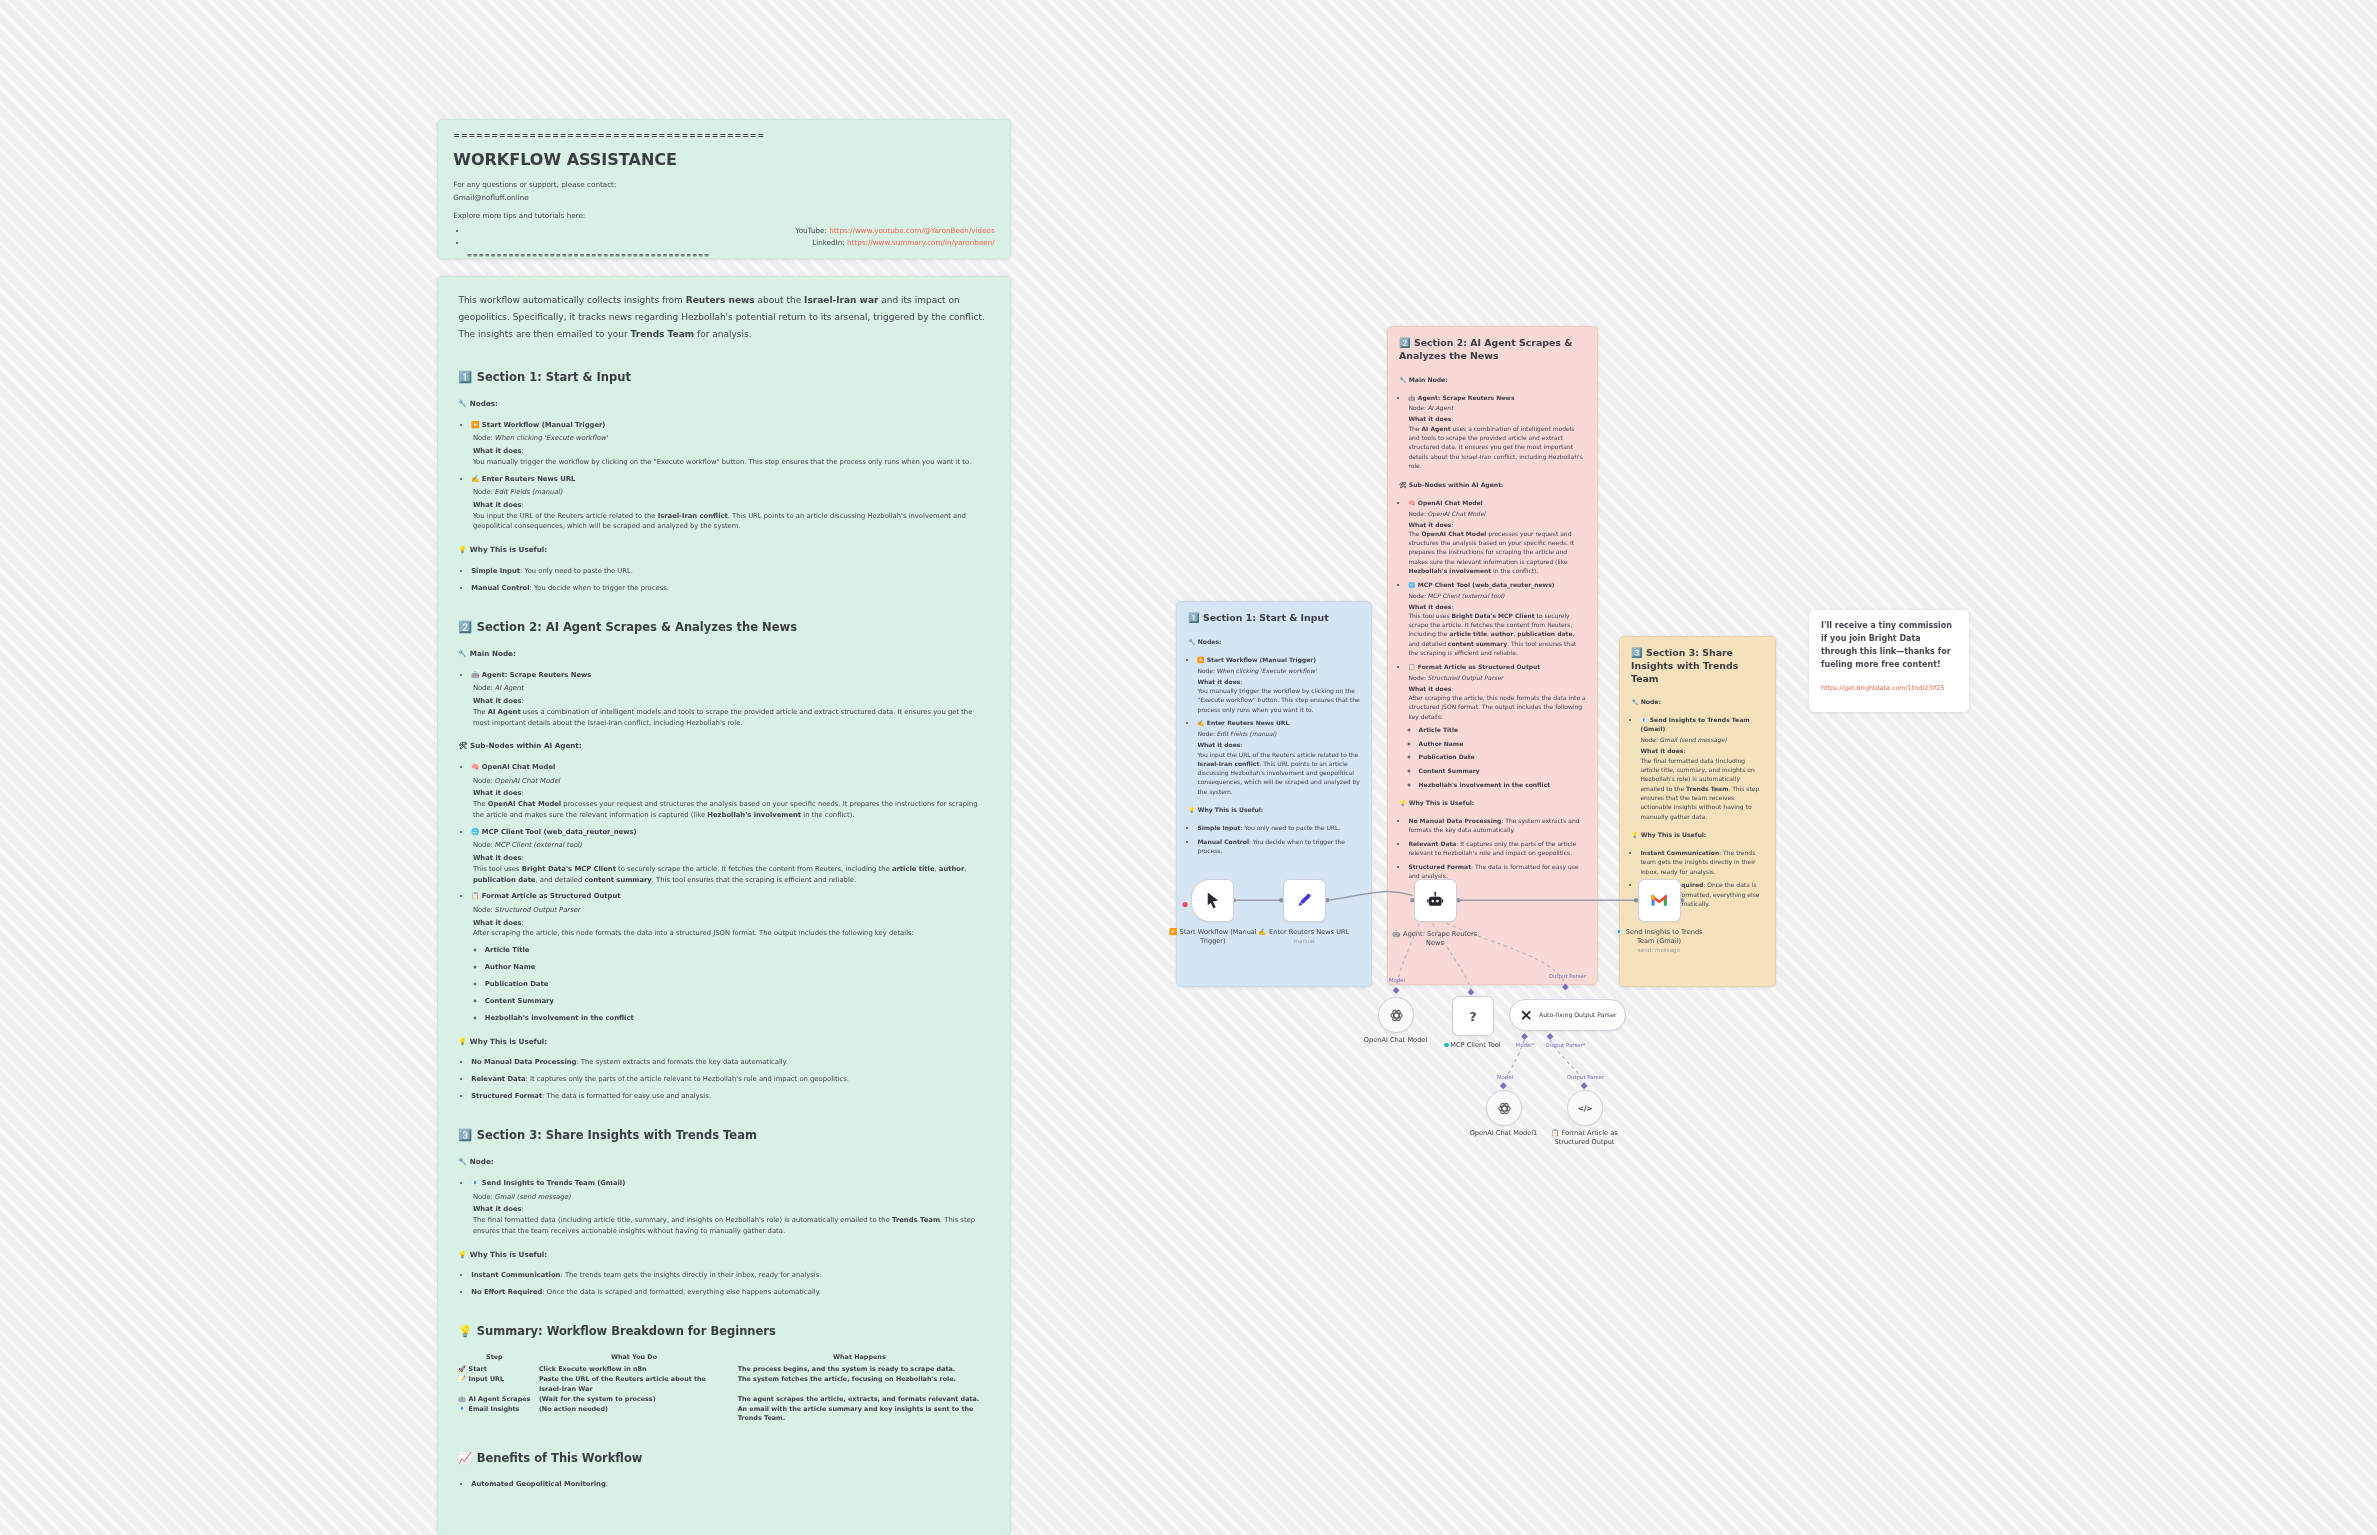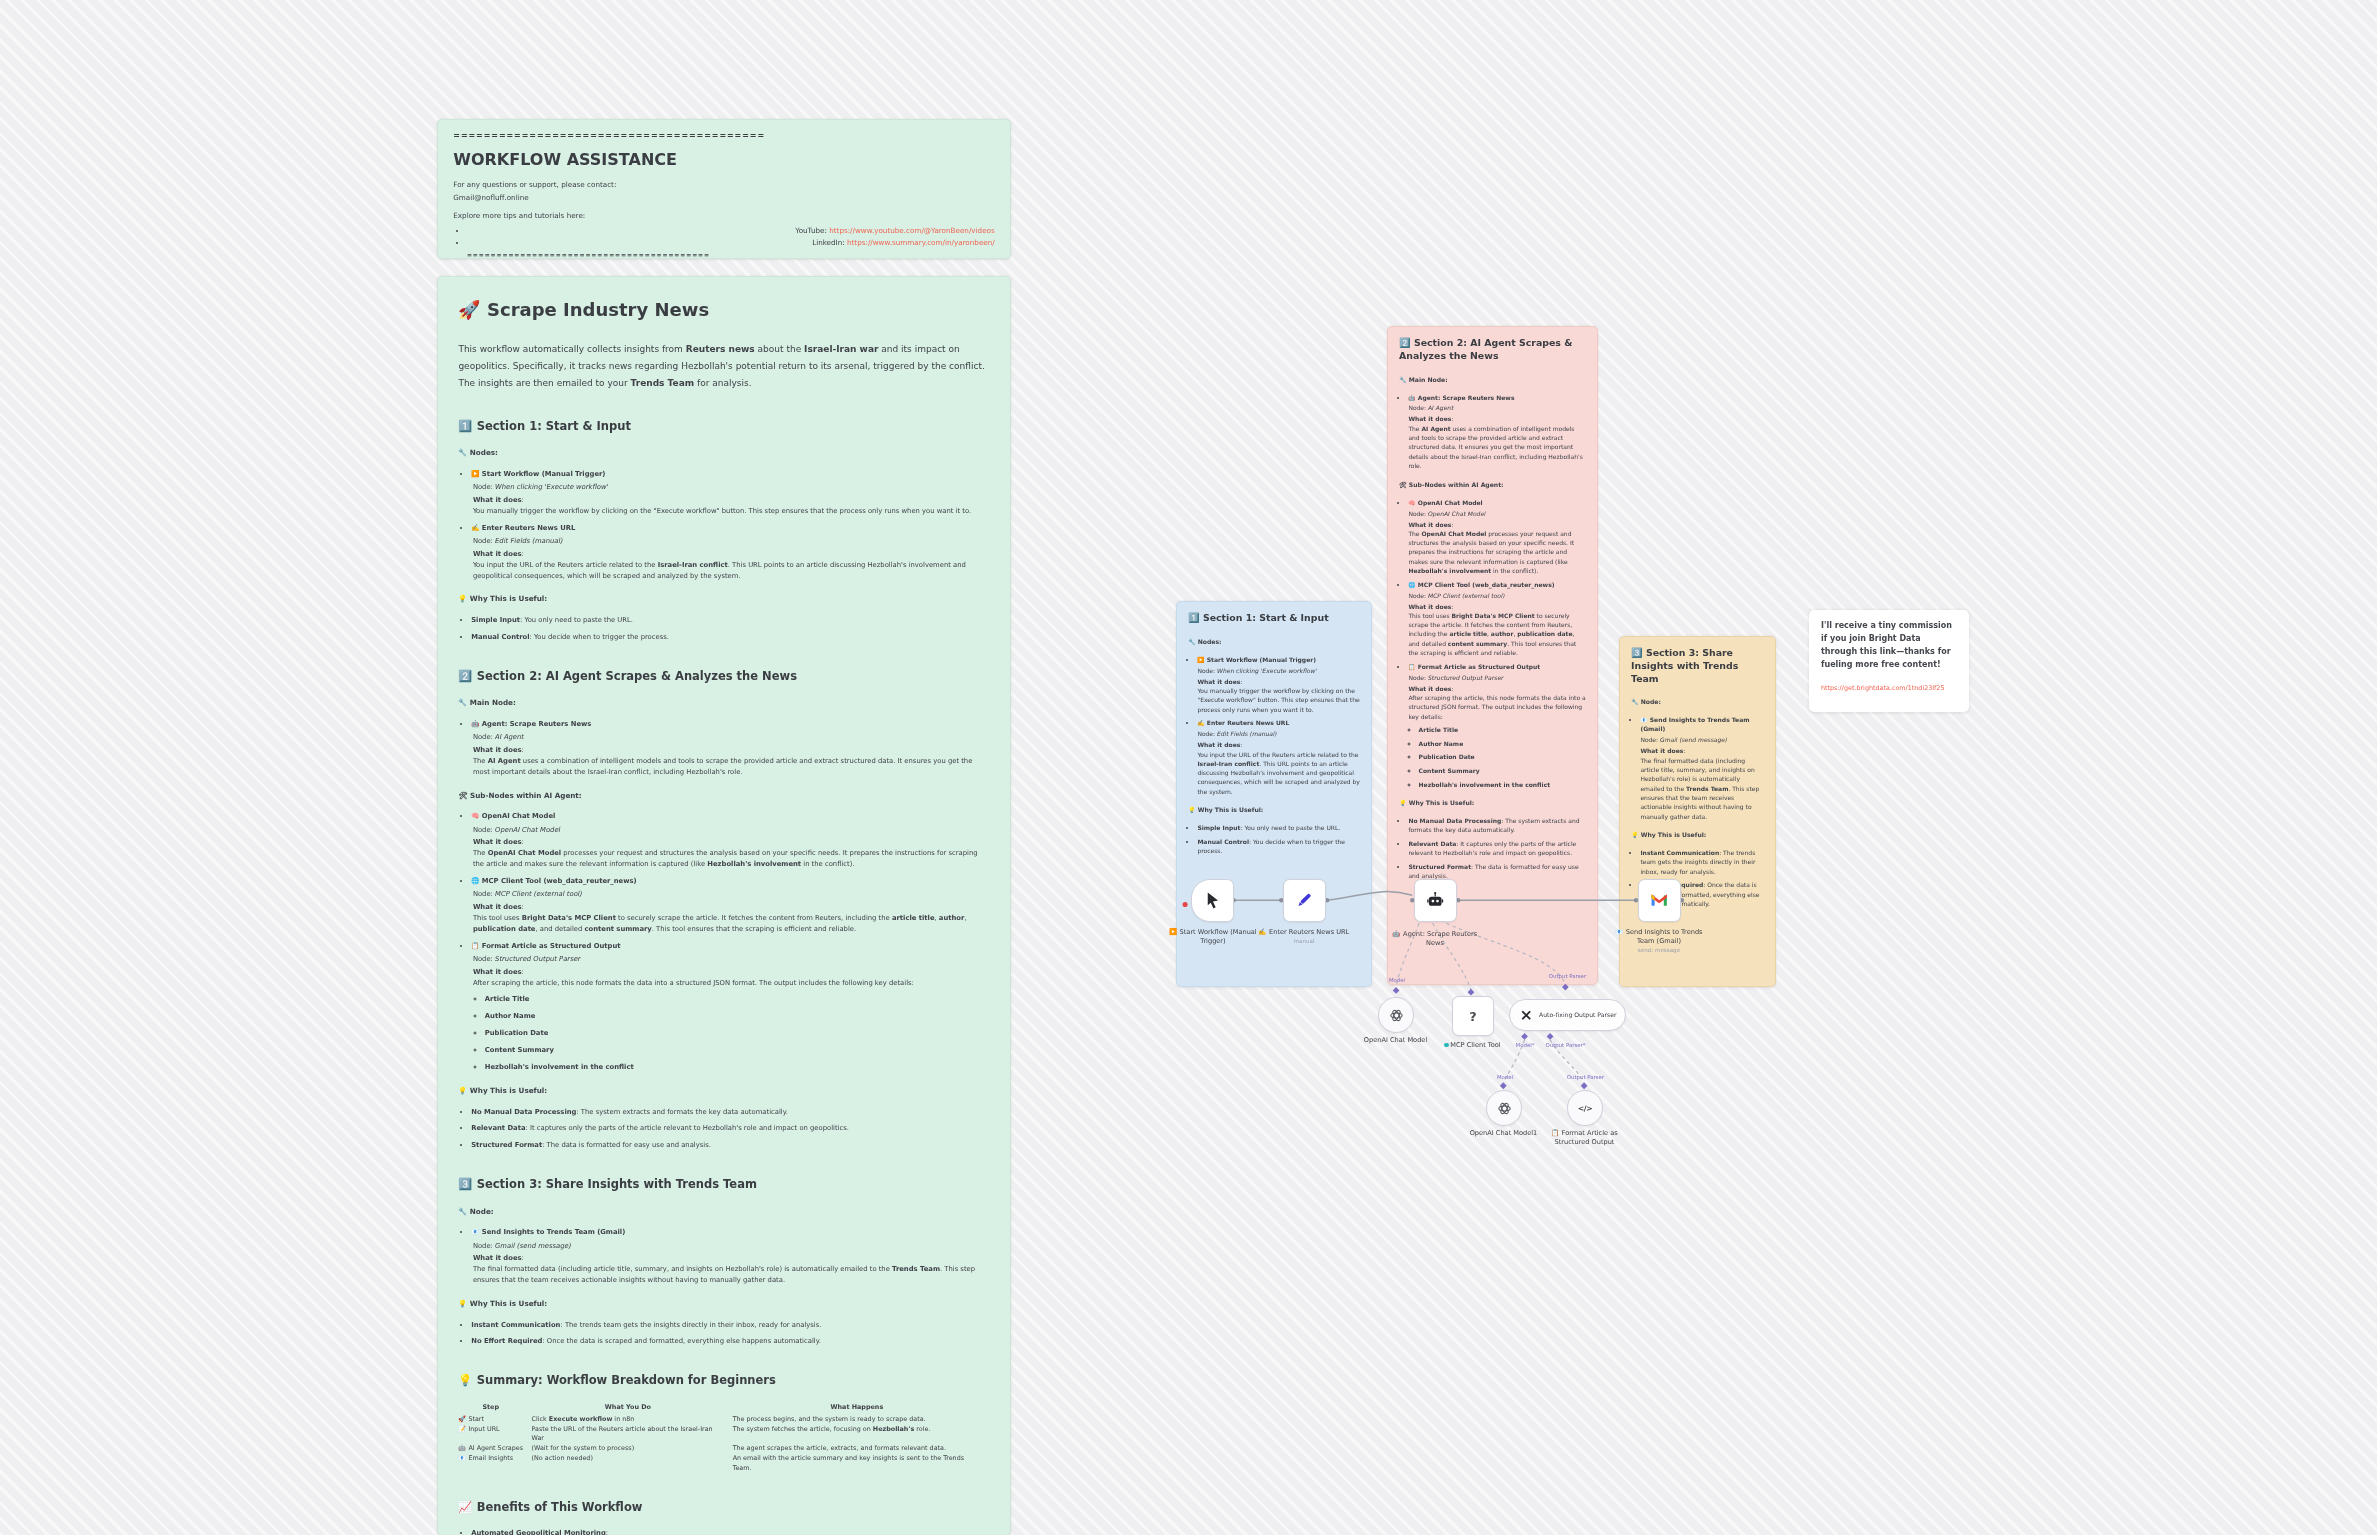--- a/index.html
+++ b/index.html
@@ -37,21 +37,21 @@
   .g2 .intro{font-size:9px;line-height:1.85;margin:0 0 25.5px;}
   .g2 h2{font-size:11.5px;margin:24px 0 12px;color:#3a3d42;}
   .g2 .lbl{font-weight:bold;font-size:7.2px;margin:12px 0 10.2px;}
   .g2 ul{margin:5.1px 0 10.2px 12.8px;padding:0;}
   .g2 li{margin:6px 0;}
   .g2 .subline{margin:2.6px 0 1.7px 1.7px;}
   .g2 .what{margin:0 0 5.1px 1.7px;}
   .g2 .detail{margin:3.4px 0 3.4px 13.6px;}
   .g2 table{border-collapse:collapse;font-size:6.4px;margin:10.2px 0 5.1px;line-height:1.45;}
   .g2 th{font-weight:bold;text-align:center;padding:0.9px 8.5px 2.6px 0;vertical-align:top;}
-  .g2 td{padding:0 8.5px 0.9px 0;vertical-align:top;}
+  .g2 td{padding:0 8.5px 0.9px 0;vertical-align:top;font-weight:bold;}
   .g2 td:first-child{white-space:nowrap;}
 
   
   .mini{padding:8.5px 11px;font-size:6px;line-height:1.55;}
   .mini h2{font-size:9.4px;line-height:1.35;margin:1.7px 0 12px;color:#3a3d42;}
   .mini .lbl{font-weight:bold;font-size:6.1px;margin:9.4px 0 8.5px;}
   .mini ul{margin:4.3px 0 6.8px 9.4px;padding:0;}
   .mini li{margin:4.3px 0;}
   .mini .subline{margin:1.7px 0;}
   .mini .detail{margin:1.7px 0 1.7px 10.2px;}
@@ -91,21 +91,20 @@
     </li>
     <li>
       <span>LinkedIn:</span>
       <a class="lnk" href="#">https://www.summary.com/in/yaronbeen/</a>
     </li>
   </ul>
   <div class="divider2" style="margin-left:13.6px;">=========================================</div>
 </div>
 
 <div class="sticky green g2" style="left:437px;top:276px;width:574px;height:1260px;">
-  <h1>🚀 Scrape Industry News</h1>
   <p class="intro">This workflow automatically collects insights from <b>Reuters news</b> about the <b>Israel-Iran war</b> and its impact on geopolitics. Specifically, it tracks news regarding Hezbollah's potential return to its arsenal, triggered by the conflict. The insights are then emailed to your <b>Trends Team</b> for analysis.</p>
 
   <h2>1️⃣ Section 1: Start &amp; Input</h2>
   <div class="lbl">🔧 Nodes:</div>
   <ul>
     <li>
       <div>▶️ <b>Start Workflow (Manual Trigger)</b></div>
       <div class="subline">Node: <i>When clicking 'Execute workflow'</i></div>
       <div class="what"><b>What it does</b>:<br>You manually trigger the workflow by clicking on the "Execute workflow" button. This step ensures that the process only runs when you want it to.</div>
     </li>

